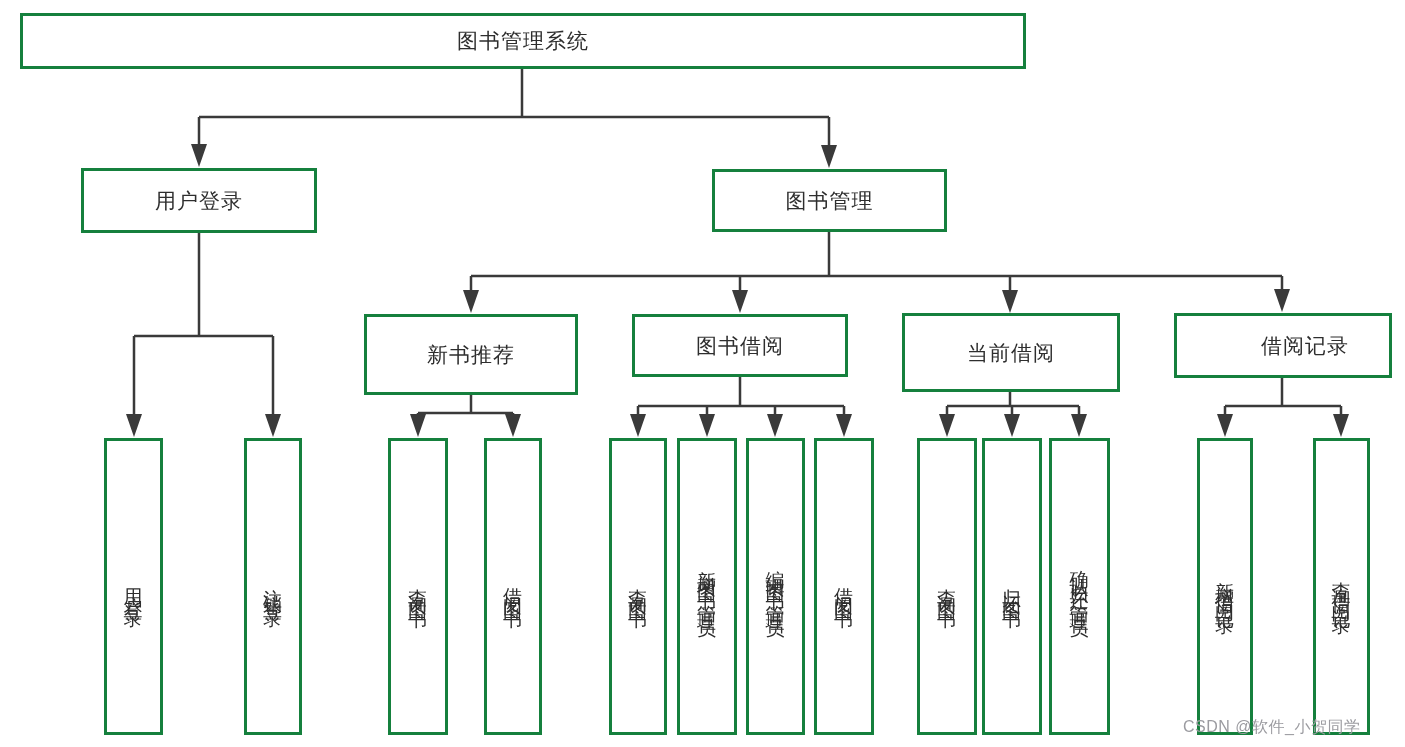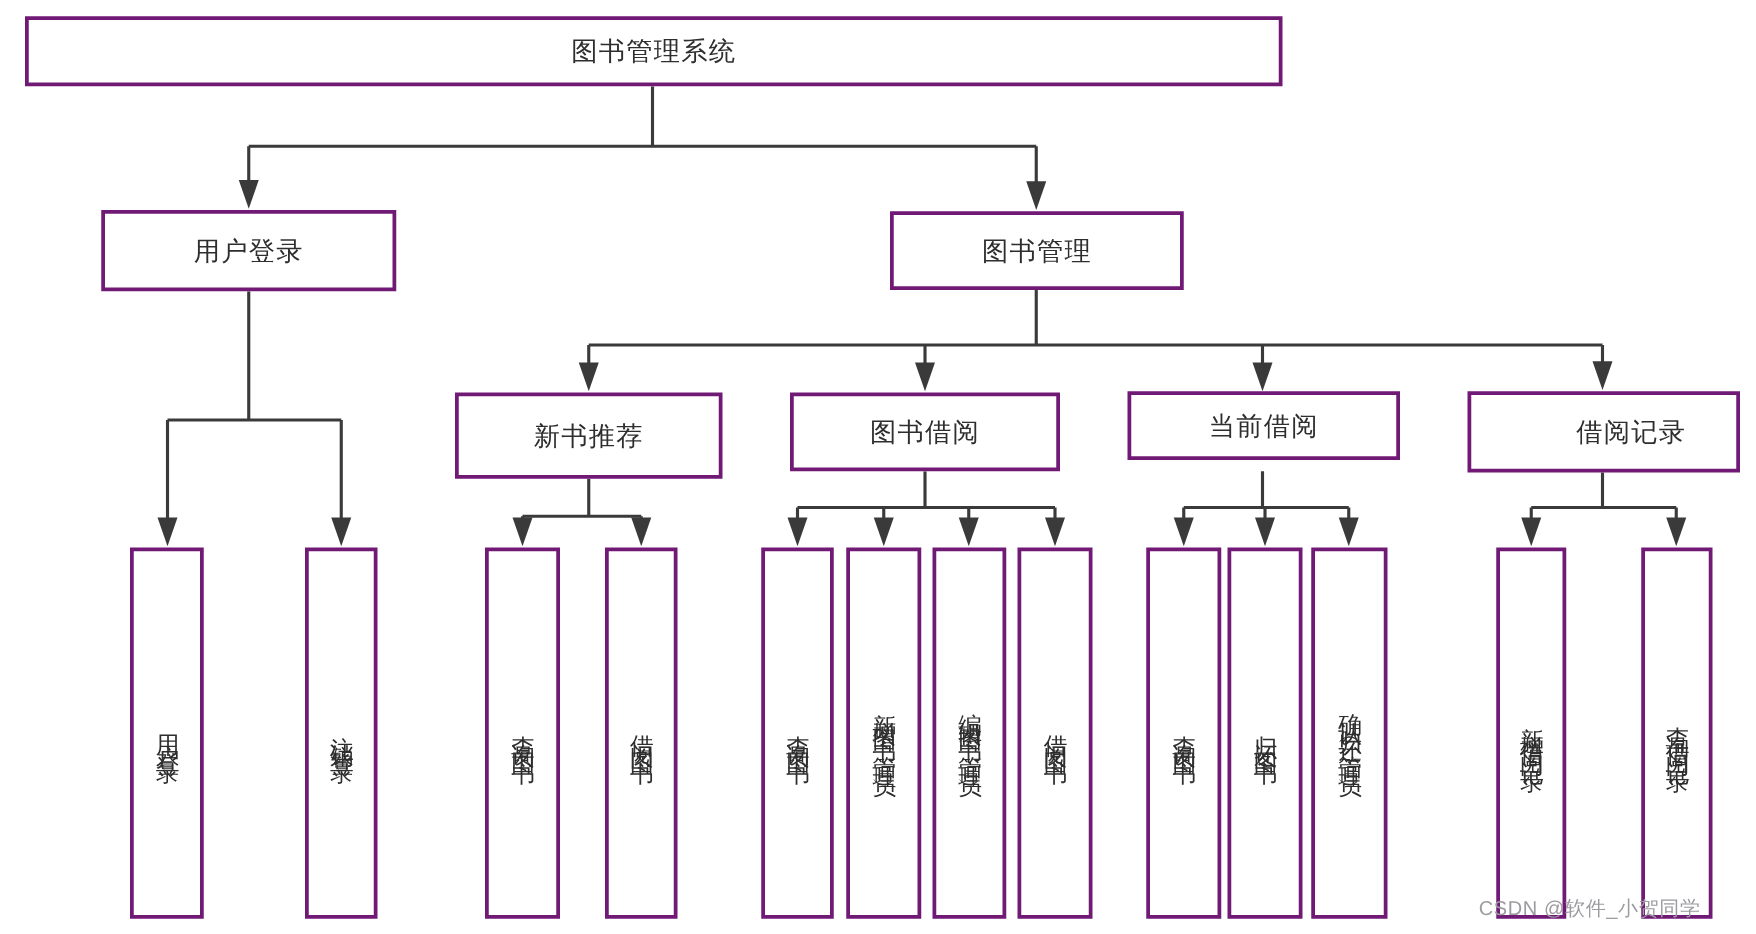--- a/index.html
+++ b/index.html
@@ -8,21 +8,21 @@
     width: 1405px;
     height: 747px;
     background: #ffffff;
     font-family: "Liberation Sans", "DejaVu Sans", sans-serif;
     overflow: hidden;
   }
   #wires { position: absolute; left: 0; top: 0; z-index: 1; }
   .box {
     position: absolute;
     box-sizing: border-box;
-    border: 3px solid #701a75;
+    border: 3px solid #15803d;
     background: #ffffff;
     display: flex;
     align-items: center;
     justify-content: center;
     color: #2e2e2e;
     font-size: 21px;
     letter-spacing: 1px;
     z-index: 2;
     white-space: nowrap;
   }
@@ -31,23 +31,23 @@
     text-orientation: mixed;
     font-size: 19px;
     letter-spacing: 7px;
     line-height: 1;
     white-space: normal;
   }
   
   .b-root   { left: 20px;   top: 13px;  width: 1006px; height: 56px; }
   .b-login  { left: 81px;   top: 168px; width: 236px;  height: 65px; }
   .b-mgmt   { left: 712px;  top: 169px; width: 235px;  height: 63px; font-family: Liberation Serif, serif; }
-  .b-newrec { left: 364px;  top: 314px; width: 214px;  height: 69px; text-align: center; }
+  .b-newrec { left: 364px;  top: 314px; width: 214px;  height: 81px; text-align: center; }
   .b-borrow { left: 632px;  top: 314px; width: 216px;  height: 63px; font-family: Liberation Mono, monospace; }
-  .b-curr   { left: 902px;  top: 313px; width: 218px;  height: 55px; }
+  .b-curr   { left: 902px;  top: 313px; width: 218px;  height: 79px; }
   .b-record { left: 1174px; top: 313px; width: 218px;  height: 65px; padding-left: 44px; }
   
   .leaf { top: 438px; height: 297px; }
   .l1  { left: 104px;  width: 59px; }
   .l2  { left: 244px;  width: 58px; }
   .l3  { left: 388px;  width: 60px; }
   .l4  { left: 484px;  width: 58px; }
   .l5  { left: 609px;  width: 58px; }
   .l6  { left: 677px;  width: 60px; }
   .l7  { left: 746px;  width: 59px; }

